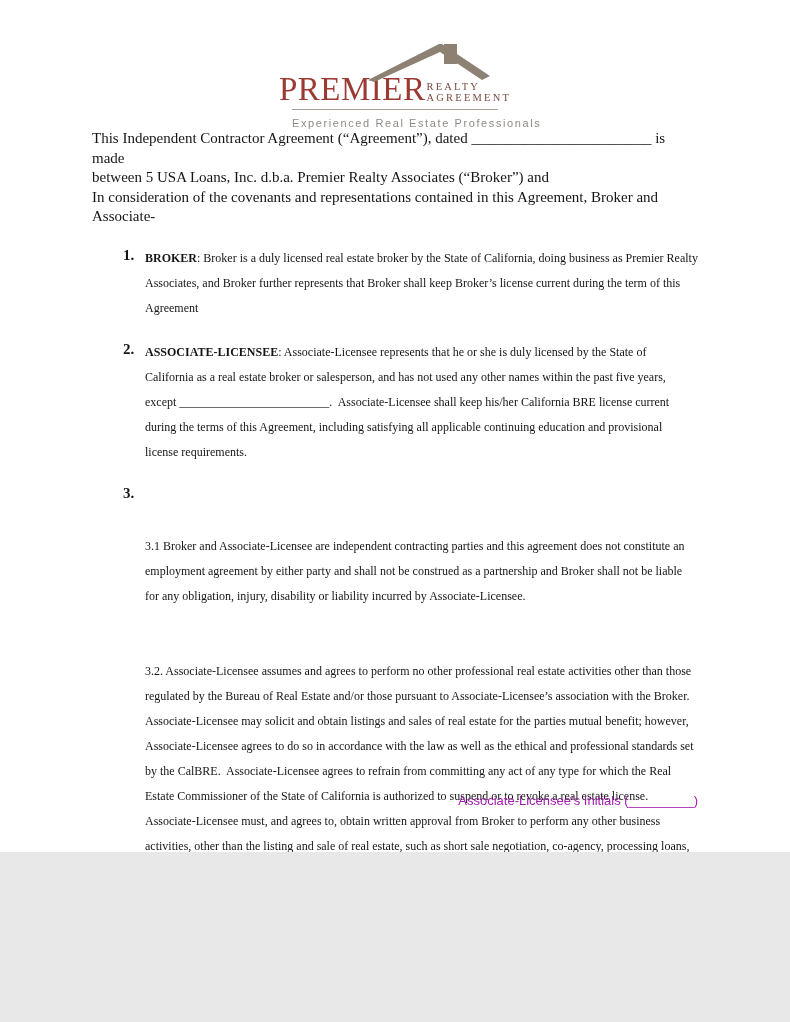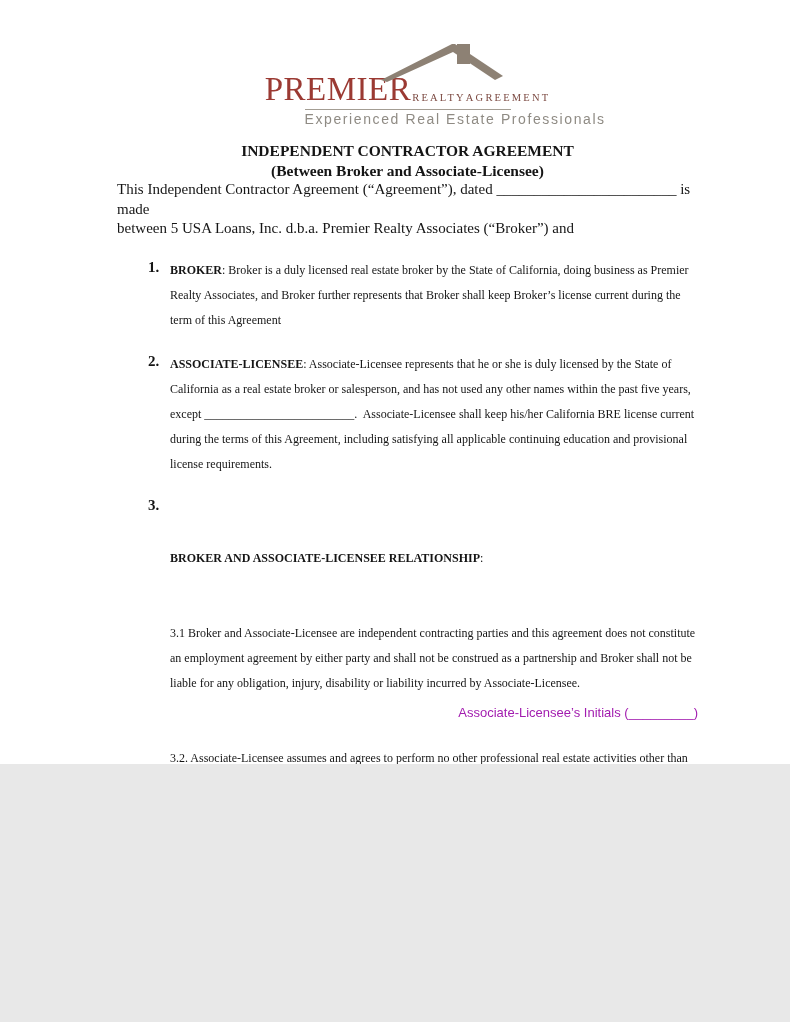--- a/index.html
+++ b/index.html
@@ -1,26 +1,25 @@
 <!DOCTYPE html>
 <html><head>
 <meta charset="utf-8">
 <style>
   * { margin: 0; padding: 0; box-sizing: border-box; }
   html, body { background: #e8e8e8; }
   .page {
     position: relative;
     width: 790px;
-    height: 764px;
+    height: 852px;
     margin: 0 auto;
     background: #ffffff;
     font-family: "Liberation Serif", serif;
     color: #151515;
     overflow: hidden;
-    padding-left: 25px;
   }
   .content { padding: 38px 92px 0 92px; }
 
   
   .logo {
     position: relative;
     width: 206px;
     margin: 0 auto;
     padding-top: 36px;
   }
@@ -40,40 +39,40 @@
   .logo-premier {
     font-family: "Liberation Serif", serif;
     font-size: 33px;
     line-height: 30px;
     letter-spacing: 0.5px;
     color: #9b3a33;
     font-weight: 400;
   }
   .logo-realty-col {
     display: flex;
-    flex-direction: row;
+    flex-direction: column;
     margin-left: 1px;
     padding-bottom: 1px;
   }
   .logo-realty-col span {
     font-family: "Liberation Serif", serif;
     font-size: 10.5px;
     line-height: 11px;
     letter-spacing: 2.2px;
     color: #7c4a42;
   }
   .logo-divider {
     border-top: 1px solid #a39d93;
     margin-top: 5px;
   }
   .logo-tagline {
-    margin-top: 1px;
+    margin-top: 7px;
     text-align: center;
     font-family: "Liberation Sans", sans-serif;
-    font-size: 14px;
+    font-size: 11px;
     letter-spacing: 1.6px;
     color: #8f8b84;
     white-space: nowrap;
   }
 
   
   .doc-title {
     margin-top: 14px;
     text-align: center;
     font-weight: bold;
@@ -131,44 +130,40 @@
         <span class="logo-premier">PREMIER</span>
         <span class="logo-realty-col">
           <span>REALTY</span>
           <span>AGREEMENT</span>
         </span>
       </div>
       <div class="logo-divider"></div>
       <div class="logo-tagline">Experienced Real Estate Professionals</div>
     </div>
 
-    <div class="doc-title">
-      <div>INDEPENDENT CONTRACTOR AGREEMENT</div>
-      <div>(Between Broker and Associate-Licensee)</div>
-    </div>
 
     <div class="intro">
       <div class="intro-line">This Independent Contractor Agreement (“Agreement”), dated ________________________ is made</div>
       <div class="intro-line">between 5 USA Loans, Inc. d.b.a. Premier Realty Associates (“Broker”) and</div>
+      <div class="intro-line">In consideration of the covenants and representations contained in this Agreement, Broker and Associate-</div>
     </div>
 
     <div class="item">
       <span class="item-num">1.</span>
       <span class="item-body"><span class="bold-label">BROKER</span><span>: Broker is a duly licensed real estate broker by the State of California, doing business as Premier Realty Associates, and Broker further represents that Broker shall keep Broker’s license current during the term of this Agreement</span></span>
     </div>
 
     <div class="item">
       <span class="item-num">2.</span>
       <span class="item-body"><span class="bold-label">ASSOCIATE-LICENSEE</span><span>: Associate-Licensee represents that he or she is duly licensed by the State of California as a real estate broker or salesperson, and has not used any other names within the past five years, except _________________________.  Associate-Licensee shall keep his/her California BRE license current during the terms of this Agreement, including satisfying all applicable continuing education and provisional license requirements.</span></span>
     </div>
 
     <div class="item">
       <span class="item-num">3.</span>
       <span class="item-body">
-        <div><span class="bold-label">BROKER AND ASSOCIATE-LICENSEE RELATIONSHIP</span><span>:</span></div>
         <div class="subpara">3.1 Broker and Associate-Licensee are independent contracting parties and this agreement does not constitute an employment agreement by either party and shall not be construed as a partnership and Broker shall not be liable for any obligation, injury, disability or liability incurred by Associate-Licensee.</div>
         <div class="subpara">3.2. Associate-Licensee assumes and agrees to perform no other professional real estate activities other than those regulated by the Bureau of Real Estate and/or those pursuant to Associate-Licensee’s association with the Broker.  Associate-Licensee may solicit and obtain listings and sales of real estate for the parties mutual benefit; however, Associate-Licensee agrees to do so in accordance with the law as well as the ethical and professional standards set by the CalBRE.  Associate-Licensee agrees to refrain from committing any act of any type for which the Real Estate Commissioner of the State of California is authorized to suspend or to revoke a real estate license.  Associate-Licensee must, and agrees to, obtain written approval from Broker to perform any other business activities, other than the listing and sale of real estate, such as short sale negotiation, co-agency, processing loans, BPO, property management, etc in ad infinitum.  Associate-Licensee is not authorized to give legal or tax advice.  Further, Associate-Licensee agrees to indemnify Broker against, and to accept liability for, any damages, costs, or fees, legal or other, sustained or expended by Broker, as a result of Associate-Licensee breaching this paragraph.</div>
         
         
       </span>
     </div>
 
   </div>
 
   <div class="footer-initials">Associate-Licensee’s Initials (_________)</div>

